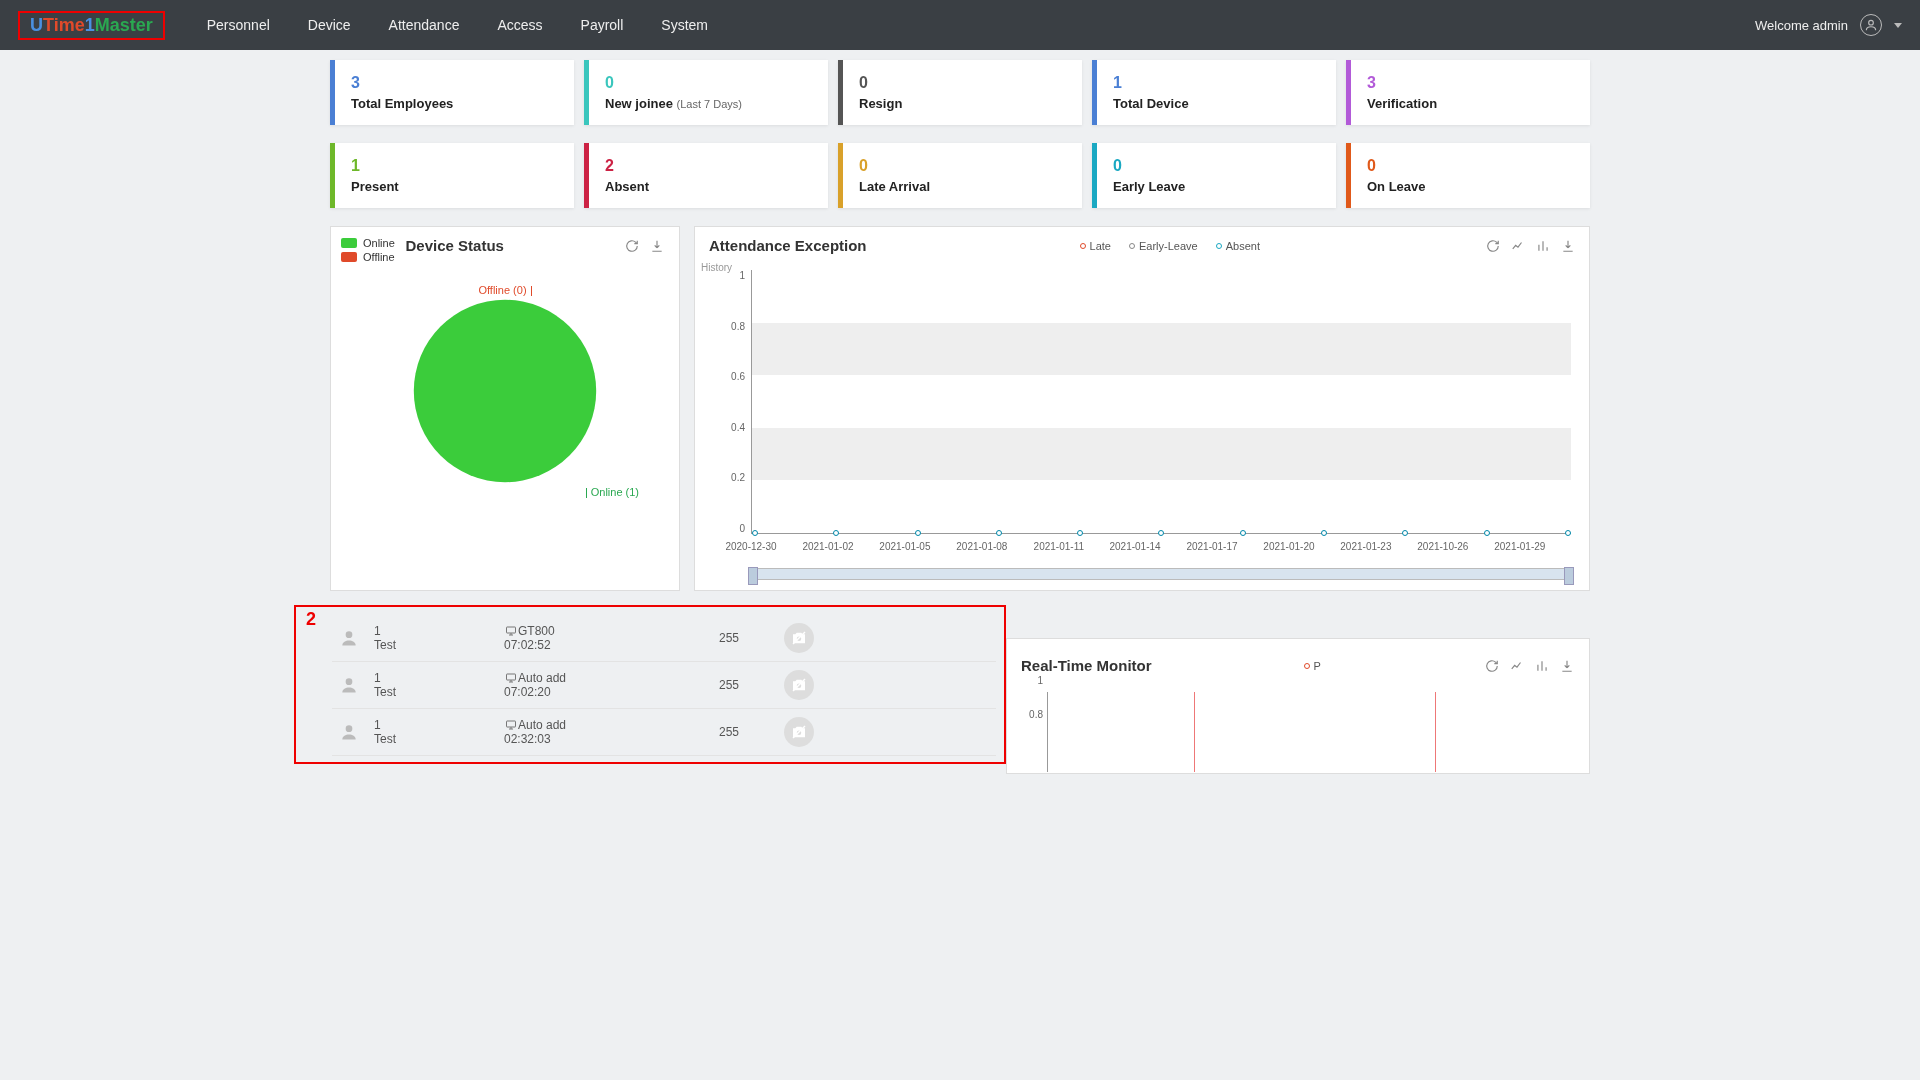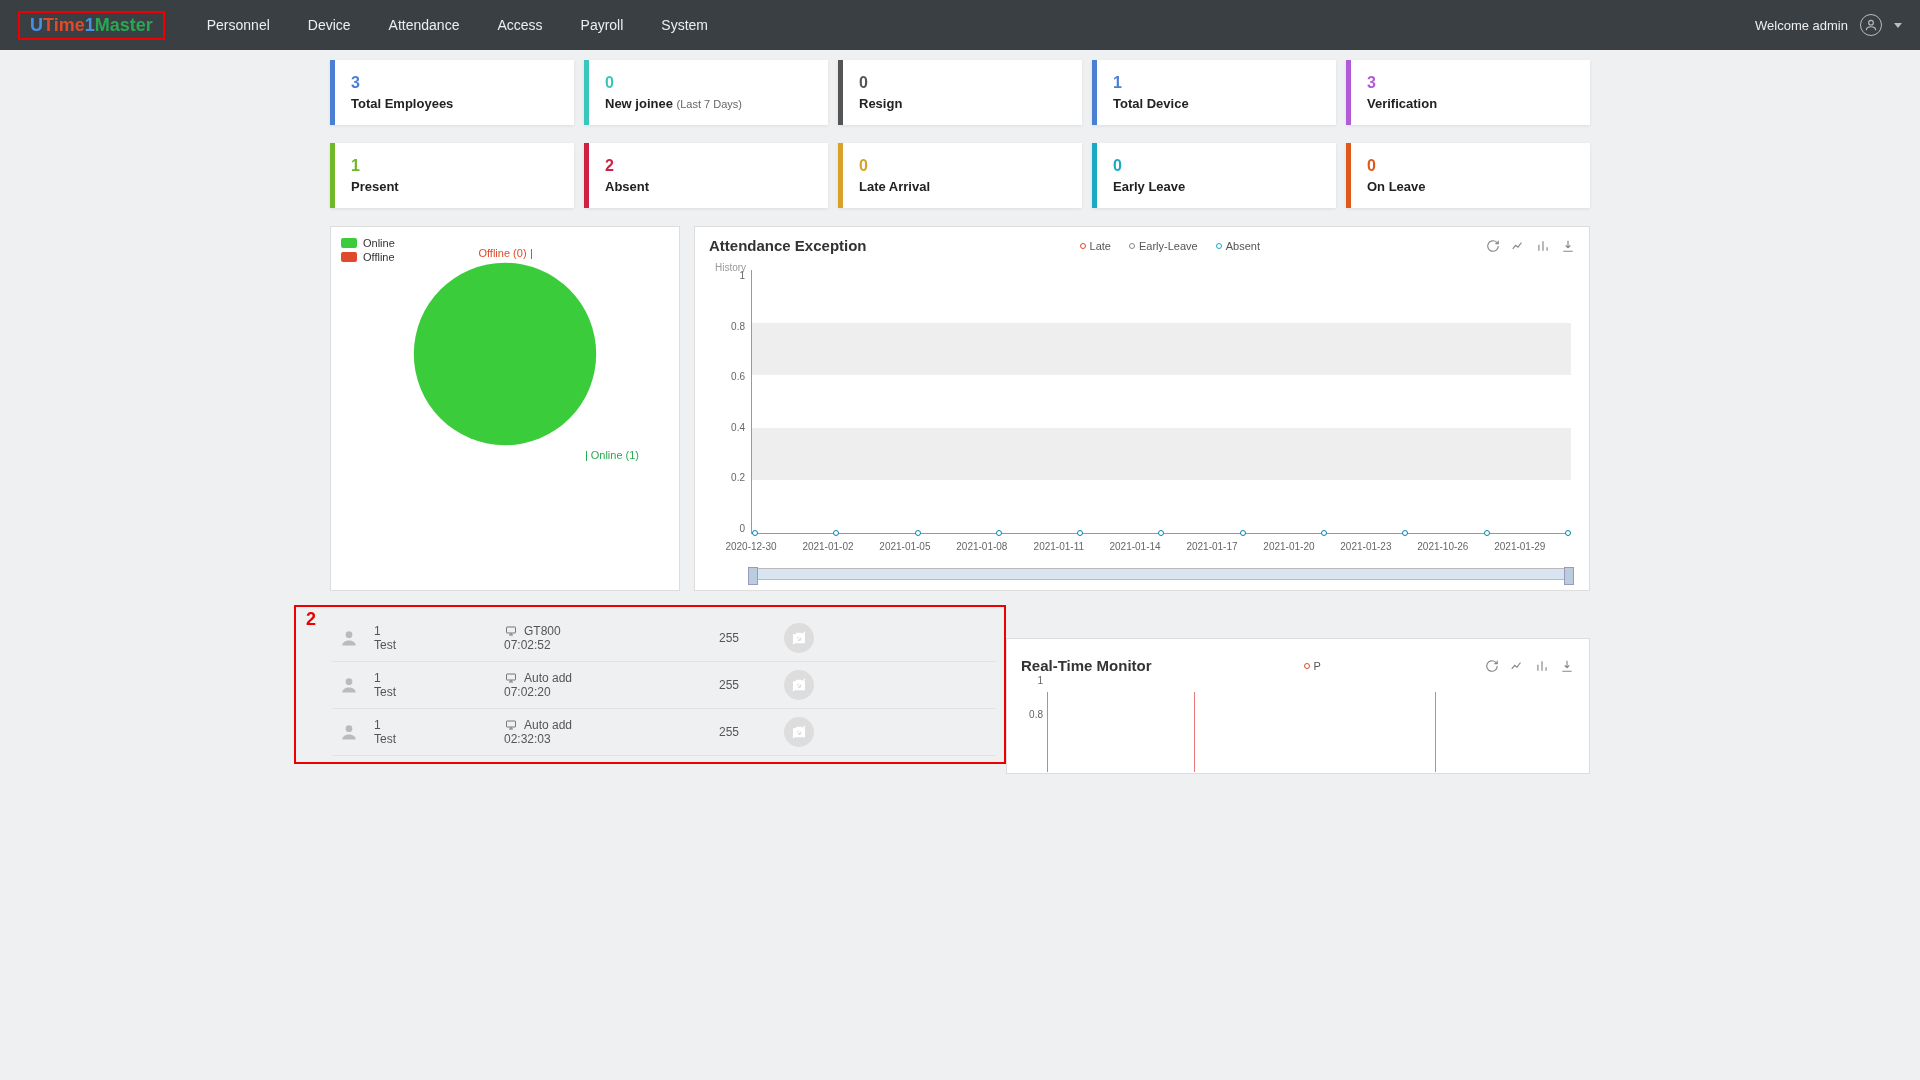--- a/index.html
+++ b/index.html
@@ -43,40 +43,40 @@
 .pie-label{font-size:11px}
 .pie-label.off{color:#e04a2a}
 .pie-label.on{color:#2aa851}
 .pie-tick{display:inline-block;width:1px;height:10px;background:#e04a2a;vertical-align:middle;margin-left:4px}
 
 .chart-legend-top{display:flex;gap:18px;font-size:11px;color:#555;margin-left:auto;padding-right:12px}
 .cl-item{display:flex;align-items:center;gap:4px}
 .cl-dot{width:6px;height:6px;border:1px solid;border-radius:50%;background:#fff}
 
 .chart-area{padding:0 18px 18px;position:relative;height:300px}
-.chart-sub{font-size:10px;color:#999;position:absolute;top:-2px;left:20px}
+.chart-sub{font-size:10px;color:#999;position:absolute;top:-2px;left:6px}
 .y-axis{position:absolute;left:20px;top:6px;bottom:30px;width:30px;display:flex;flex-direction:column;justify-content:space-between;font-size:10px;color:#666;text-align:right}
 .plot{position:absolute;left:56px;right:18px;top:6px;bottom:30px;border-left:1px solid #999;border-bottom:1px solid #999}
 .plot .band{position:absolute;left:0;right:0;background:#eee}
 .x-axis{position:absolute;left:56px;right:18px;bottom:12px;display:flex;justify-content:space-between;font-size:10px;color:#666}
 .x-axis span{transform:translateX(-50%)}
 .datapoints{position:absolute;left:0;right:0;bottom:-3px;display:flex;justify-content:space-between}
 .dp{width:6px;height:6px;border:1px solid #08a;border-radius:50%;background:#fff}
 .scroll-bar{height:12px;background:#d8e4ef;border:1px solid #bbb;margin:4px 18px 10px 56px;position:relative}
 .scroll-bar::before,.scroll-bar::after{content:"";position:absolute;top:-2px;width:8px;height:16px;background:#bcd;border:1px solid #99b}
 .scroll-bar::before{left:-4px}.scroll-bar::after{right:-4px}
 
 .annot-box{border:2px solid #e00;position:relative;margin-left:-36px;margin-right:584px;padding:8px 8px 6px}
 .annot-num{position:absolute;left:10px;top:2px;color:#e00;font-weight:bold;font-size:18px}
 .log-list{margin-left:28px}
 .log-row{display:flex;align-items:center;border-bottom:1px solid #e3e3e3;padding:8px 6px;font-size:12px;color:#555}
 .log-ava{width:22px;height:22px;display:flex;align-items:center;justify-content:center;margin-right:14px;color:#aaa}
 .log-col1{width:130px}
 .log-col2{width:170px}
-.log-col2 .dev{display:flex;align-items:center;gap:6px}
+.log-col2 .dev{display:flex;align-items:center;}
 .log-col3{width:110px;text-align:center}
 .log-cam{width:30px;height:30px;border-radius:50%;background:#ddd;display:flex;align-items:center;justify-content:center;color:#fff}
 
 .rtm-panel{position:absolute;right:30px;bottom:0;width:584px;background:#fff;border:1px solid #ddd}
 .rtm-head{display:flex;align-items:center;padding:18px 14px}
 .rtm-chart{height:80px;position:relative;margin:0 18px 8px 40px;border-left:1px solid #999}
 .rtm-y{position:absolute;left:18px;top:36px;font-size:10px;color:#666;text-align:right;width:18px}
 .rtm-y2{position:absolute;left:18px;top:70px;font-size:10px;color:#666;text-align:right;width:18px}
 .rtm-line{position:absolute;top:0;bottom:0;width:1px;background:#e77}
 
@@ -161,20 +161,36 @@
     <div class="panel panel-sm">
       <div class="legend">
         <div>
             <span class="legend-sw" style="background:#3bcc3b"></span>
             <span>Online</span>
           </div>
         <div>
             <span class="legend-sw" style="background:#e04a2a"></span>
             <span>Offline</span>
           </div>
+      </div>
+      <div class="panel-head">
+        <div class="panel-title" style="margin:0 auto">Device Status</div>
+        <div class="panel-tools">
+          <span class="tool-icon">
+              <svg width="14" height="14" viewBox="0 0 24 24" fill="none" stroke="#888" stroke-width="2">
+                <path d="M21 12a9 9 0 11-3-6.7L21 8"></path>
+                <path d="M21 3v5h-5"></path>
+              </svg>
+            </span>
+          <span class="tool-icon">
+              <svg width="14" height="14" viewBox="0 0 24 24" fill="none" stroke="#888" stroke-width="2">
+                <path d="M12 3v12m0 0l-4-4m4 4l4-4M4 21h16"></path>
+              </svg>
+            </span>
+        </div>
       </div>
       <div class="pie-wrap">
         <div class="pie-label off"><span>Offline (0)</span><span class="pie-tick"></span></div>
         <svg width="190" height="190" viewBox="0 0 100 100">
             <circle cx="50" cy="50" r="48" fill="#3bcc3b"></circle>
           </svg>
         <div class="pie-label on" style="align-self:flex-end;margin-right:40px"><span style="display:inline-block;width:1px;height:10px;background:#2aa851;margin-right:4px;vertical-align:middle"></span><span>Online (1)</span></div>
       </div>
     </div>
 

